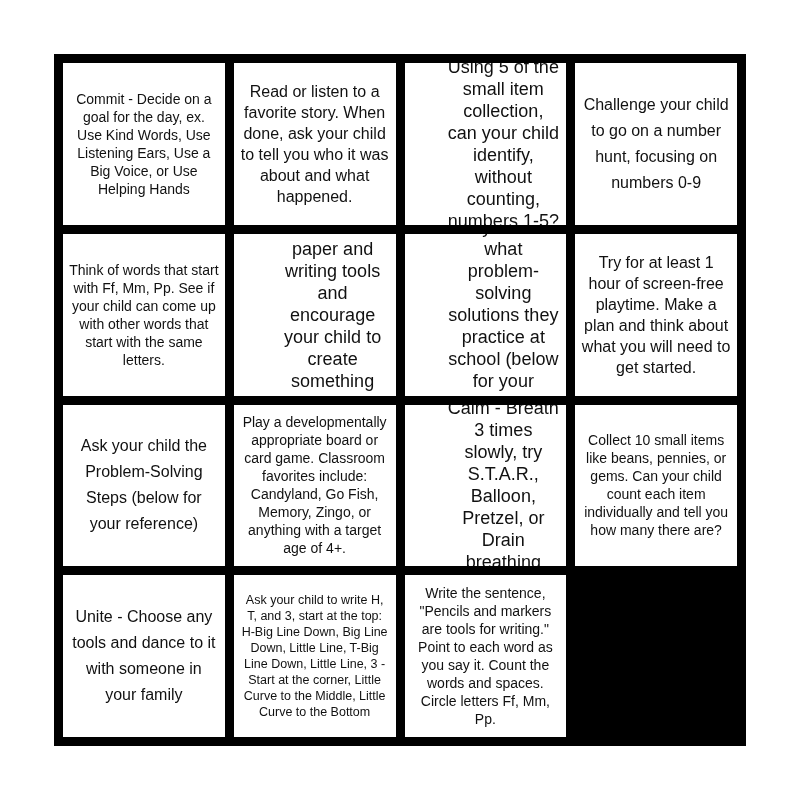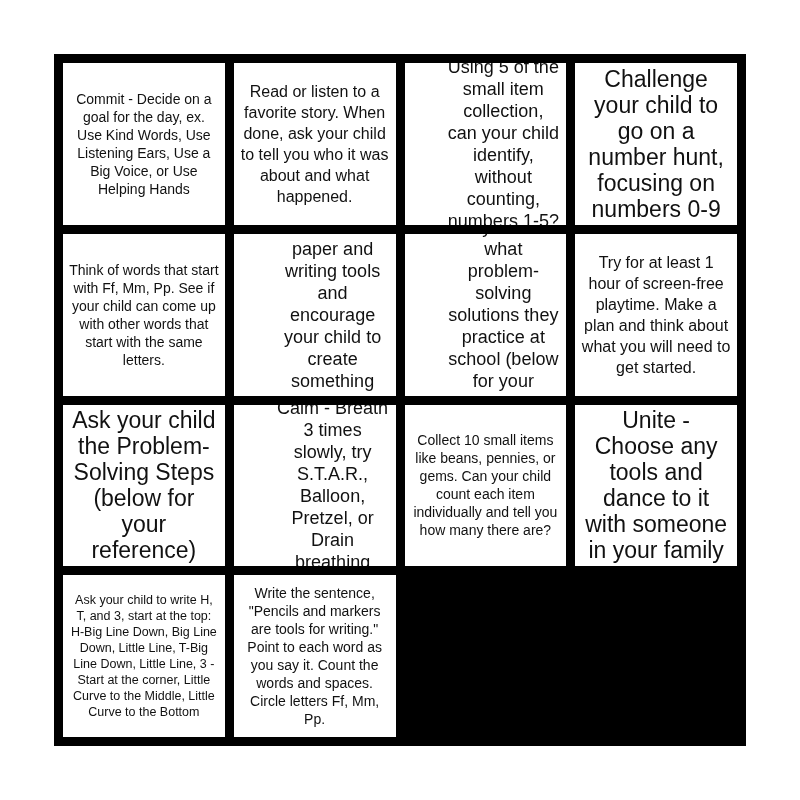--- a/index.html
+++ b/index.html
@@ -26,21 +26,21 @@
       box-sizing: border-box;
       color: #111111;
       font-family: "Liberation Sans", sans-serif;
       overflow: hidden;
     }
     .cell span { display: block; }
     .s-sm { font-size: 14px; line-height: 18px; }
     .s-xs { font-size: 12.5px; line-height: 16px; }
     .s-md { font-size: 16px; line-height: 21px; justify-content: center; }
     .s-lg { font-size: 18px; line-height: 22px; padding-left: 42px; }
-    .s-xl { font-size: 23px; line-height: 26px; }
+    .s-xl { font-size: 16px; line-height: 26px; }
   </style>
 </head>
 <body>
 
 <div class="board">
 
   <div class="cell s-sm">
       <span>Commit - Decide on a goal for the day, ex. Use Kind Words, Use Listening Ears, Use a Big Voice, or Use Helping Hands</span>
     </div>
   <div class="cell s-md">
@@ -62,20 +62,23 @@
   <div class="cell s-lg">
       <span>Ask your child what problem-solving solutions they practice at school (below for your reference)</span>
     </div>
 
   <div class="cell s-md">
       <span>Try for at least 1 hour of screen-free playtime. Make a plan and think about what you will need to get started.</span>
     </div>
   <div class="cell s-xl">
       <span>Ask your child the Problem-Solving Steps (below for your reference)</span>
     </div>
+  <div class="cell s-sm">
+      <span>Play a developmentally appropriate board or card game. Classroom favorites include: Candyland, Go Fish, Memory, Zingo, or anything with a target age of 4+.</span>
+    </div>
   <div class="cell s-lg">
       <span>Calm - Breath 3 times slowly, try S.T.A.R., Balloon, Pretzel, or Drain breathing</span>
     </div>
 
   <div class="cell s-sm">
       <span>Collect 10 small items like beans, pennies, or gems. Can your child count each item individually and tell you how many there are?</span>
     </div>
   <div class="cell s-xl">
       <span>Unite - Choose any tools and dance to it with someone in your family</span>
     </div>

